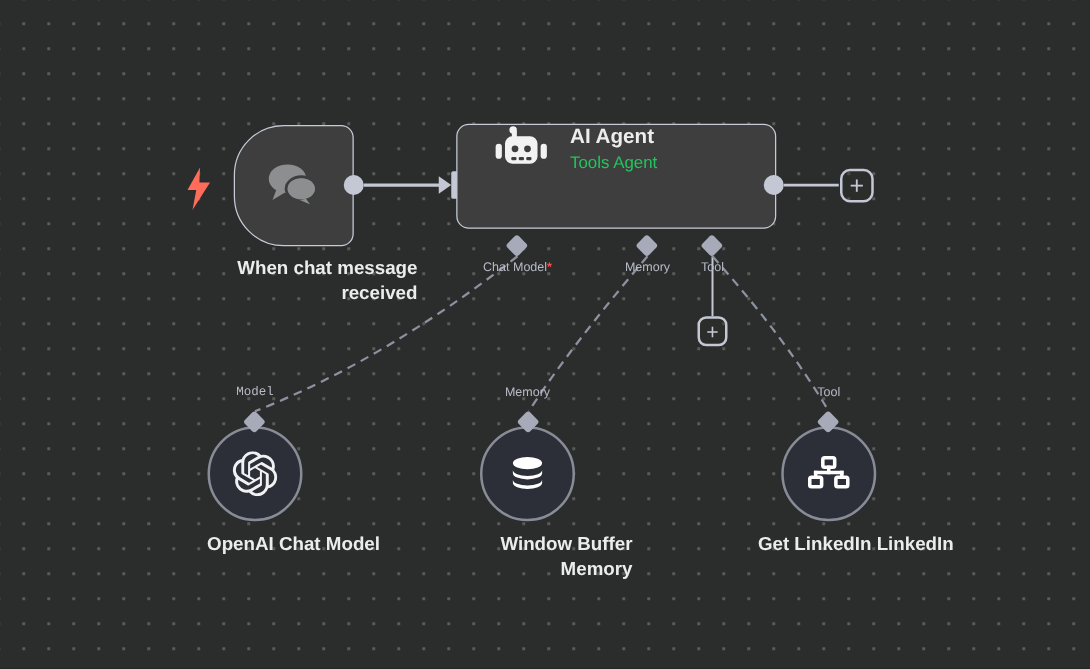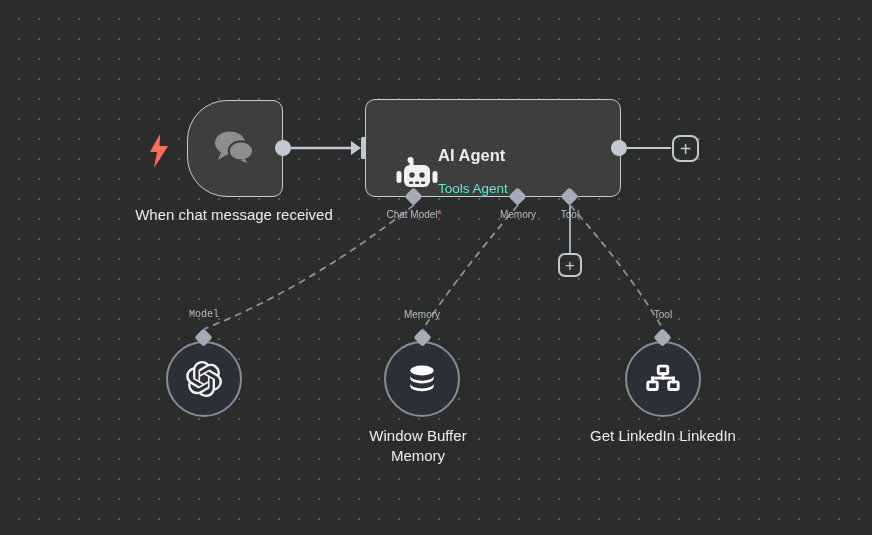--- a/index.html
+++ b/index.html
@@ -20,42 +20,42 @@
   #wires{position:absolute;left:0;top:0;z-index:1;}
   
   .node{
     position:absolute;z-index:2;
     background:#3d3e3d;
     border:1.8px solid #c6cbd7;
     box-sizing:border-box;
   }
   #trigger-node{left:187px;top:100px;width:96px;height:97px;border-radius:40px 10px 10px 40px;
     display:flex;align-items:center;justify-content:center;}
-  #agent-node{left:365px;top:99px;width:256px;height:98px;border-radius:10px;
-    display:flex;align-items:flex-end;padding-left:30px;}
+  #agent-node{left:365px;top:99px;width:256px;height:84px;border-radius:10px;
+    display:flex;align-items:flex-start;gap:18px;padding-left:30px;}
   .subnode{
     position:absolute;z-index:2;width:76px;height:76px;border-radius:50%;
     background:#2c2e38;border:2px solid #888c97;box-sizing:border-box;
     display:flex;align-items:center;justify-content:center;
   }
   
   .out-dot{position:absolute;z-index:3;width:16px;height:16px;border-radius:50%;background:#c3c8d4;}
   .diamond{position:absolute;z-index:4;width:13px;height:13px;background:#a6aab9;border-radius:2.5px;transform:rotate(45deg);}
   .plus-btn{
     position:absolute;z-index:3;box-sizing:border-box;
     border:2px solid #c3c8d4;color:#c3c8d4;background:rgba(43,45,44,.35);
     display:flex;align-items:center;justify-content:center;
     font-size:20px;font-weight:400;line-height:1;cursor:pointer;
   }
   
   .node-title{font-size:16.5px;font-weight:700;color:#ededed;}
-  .node-subtitle{font-size:13.5px;color:#5eead4;margin-top:16px;}
+  .node-subtitle{font-size:13.5px;color:#22c55e;margin-top:3px;}
   .node-label{
-    position:absolute;z-index:2;text-align:center;
-    font-size:15px;font-weight:400;color:#ececec;line-height:20px;
+    position:absolute;z-index:2;text-align:right;
+    font-size:15px;font-weight:700;color:#ececec;line-height:20px;
   }
   .port-label{
     position:absolute;z-index:2;text-align:center;
     font-size:10px;color:#b7bbc7;white-space:nowrap;
   }
   .req{color:#ff4d4f;font-weight:700;}
 </style>
 </head>
 <body>
 
@@ -156,16 +156,17 @@
         <rect x="4" y="23" width="10" height="8" rx="1.5"></rect>
         <rect x="26" y="23" width="10" height="8" rx="1.5"></rect>
       </g>
     </svg>
   </div>
 
   <div class="diamond" style="left:197px;top:331px;"></div>
   <div class="diamond" style="left:416px;top:331px;"></div>
   <div class="diamond" style="left:656px;top:331px;"></div>
 
-  <div class="node-label" style="left:343px;top:426px;width:150px;">Window Buffer Memory</div>
+  <div class="node-label" style="left:104px;top:426px;width:200px;">OpenAI Chat Model</div>
+  <div class="node-label" style="left:356px;top:426px;width:150px;">Window Buffer Memory</div>
   <div class="node-label" style="left:563px;top:426px;width:200px;">Get LinkedIn LinkedIn</div>
 
 </div>
 
 </body></html>

